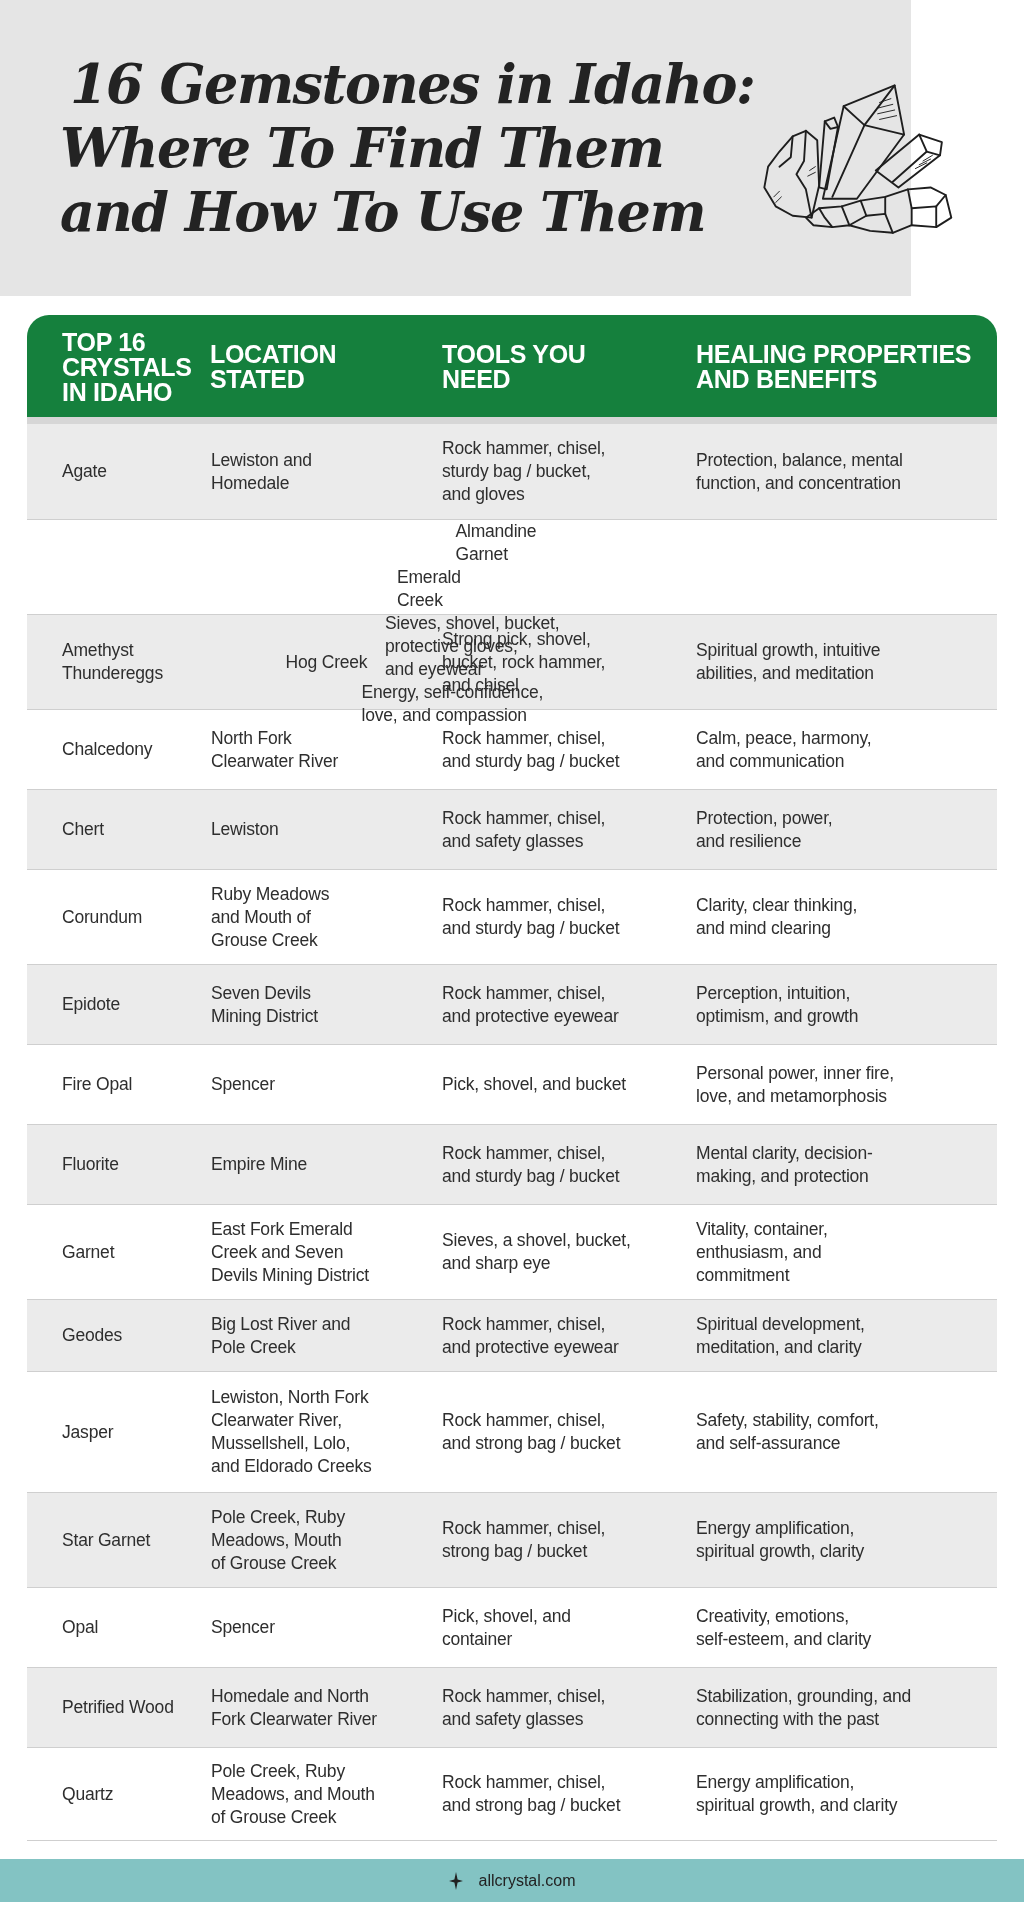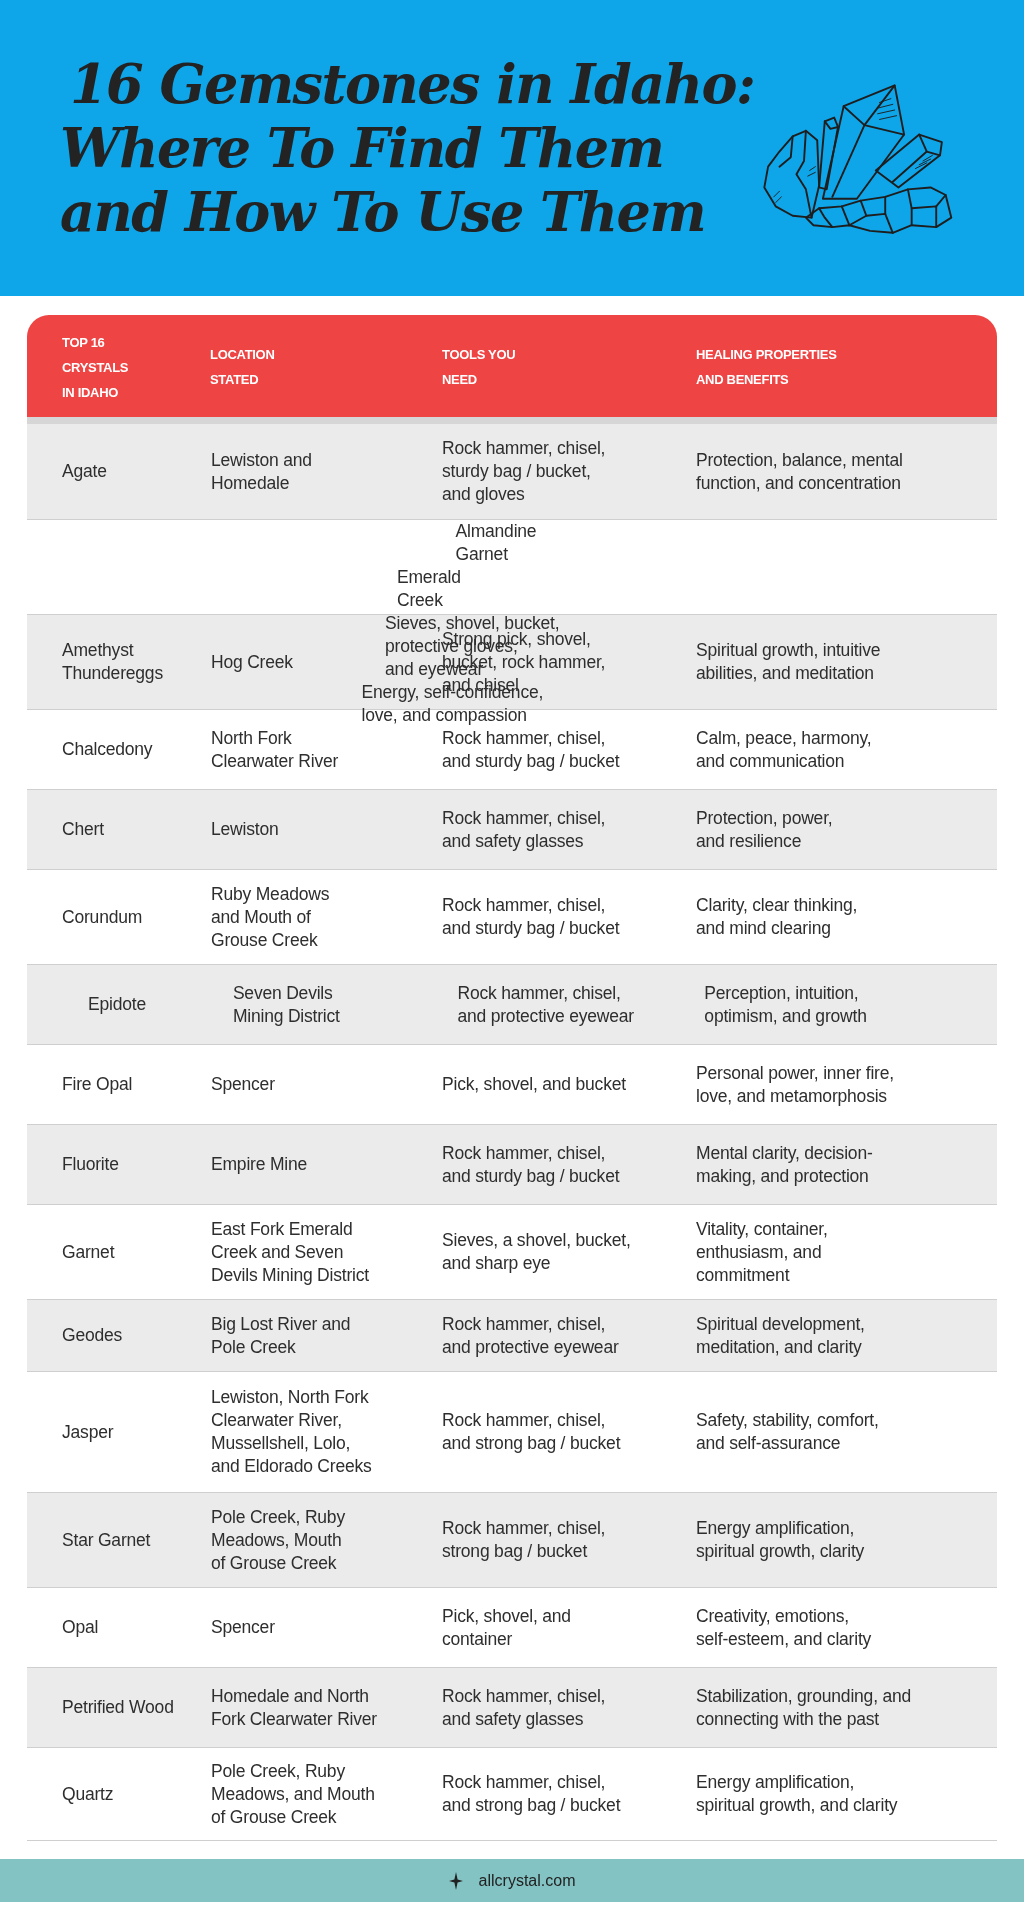--- a/index.html
+++ b/index.html
@@ -1,23 +1,23 @@
 <!DOCTYPE html>
 <html><head>
 <meta charset="utf-8">
 <style>
   * { box-sizing: border-box; margin: 0; padding: 0; }
   html, body { width: 1024px; background: #ffffff; }
   body { font-family: "Liberation Sans", "DejaVu Sans", sans-serif; color: #2b2b2b; }
 
   .hero {
     position: relative;
-    width: 1024px;
+    width: 911px;
     height: 296px;
-    background: #0ea5e9;
+    background: #e5e5e5;
   }
   .hero-title {
     position: absolute;
     left: 60px;
     top: 52px;
     font-family: "DejaVu Serif", "Liberation Serif", serif;
     font-style: italic;
     font-weight: bold;
     font-size: 54px;
     line-height: 64px;
@@ -34,27 +34,27 @@
     height: 170px;
   }
 
   .table-wrap {
     position: relative;
     margin: 19px 27px 0 27px;
     width: 970px;
   }
   .thead {
     display: flex;
-    background: #ef4444;
+    background: #15803d;
     border-radius: 22px 22px 0 0;
     height: 102px;
     align-items: center;
     color: #ffffff;
     font-weight: bold;
-    font-size: 13px;
+    font-size: 25px;
     line-height: 25px;
     letter-spacing: -0.3px;
   }
   .thead-strip { height: 7px; background: #d6d6d6; }
   .th { padding-top: 2px; }
   .c1 { width: 183px; padding-left: 35px; }
   .c2 { width: 232px; padding-left: 0; }
   .c3 { width: 254px; }
   .c4 { width: 301px; }
 
@@ -159,21 +159,21 @@
 Creek</div>
         <div class="td c3">Sieves, shovel, bucket,
 protective gloves,
 and eyewear</div>
         <div class="td c4">Energy, self-confidence,
 love, and compassion</div>
       </div>
       <div class="row shade" style="height: 95px;">
         <div class="td c1">Amethyst
 Thundereggs</div>
-        <div class="td c2" style="padding-left: 1px;">Hog Creek</div>
+        <div class="td c2" style="padding-left: 1px; text-align: center;">Hog Creek</div>
         <div class="td c3">Strong pick, shovel,
 bucket, rock hammer,
 and chisel</div>
         <div class="td c4">Spiritual growth, intuitive
 abilities, and meditation</div>
       </div>
       <div class="row" style="height: 80px;">
         <div class="td c1">Chalcedony</div>
         <div class="td c2" style="padding-left: 1px;">North Fork
 Clearwater River</div>
@@ -193,21 +193,21 @@
       <div class="row" style="height: 95px;">
         <div class="td c1">Corundum</div>
         <div class="td c2" style="padding-left: 1px;">Ruby Meadows
 and Mouth of
 Grouse Creek</div>
         <div class="td c3">Rock hammer, chisel,
 and sturdy bag / bucket</div>
         <div class="td c4">Clarity, clear thinking,
 and mind clearing</div>
       </div>
-      <div class="row shade" style="height: 80px; padding-left: 26px;">
+      <div class="row shade" style="height: 80px;">
         <div class="td c1">Epidote</div>
         <div class="td c2" style="padding-left: 1px;">Seven Devils
 Mining District</div>
         <div class="td c3">Rock hammer, chisel,
 and protective eyewear</div>
         <div class="td c4">Perception, intuition,
 optimism, and growth</div>
       </div>
       <div class="row" style="height: 80px;">
         <div class="td c1">Fire Opal</div>

